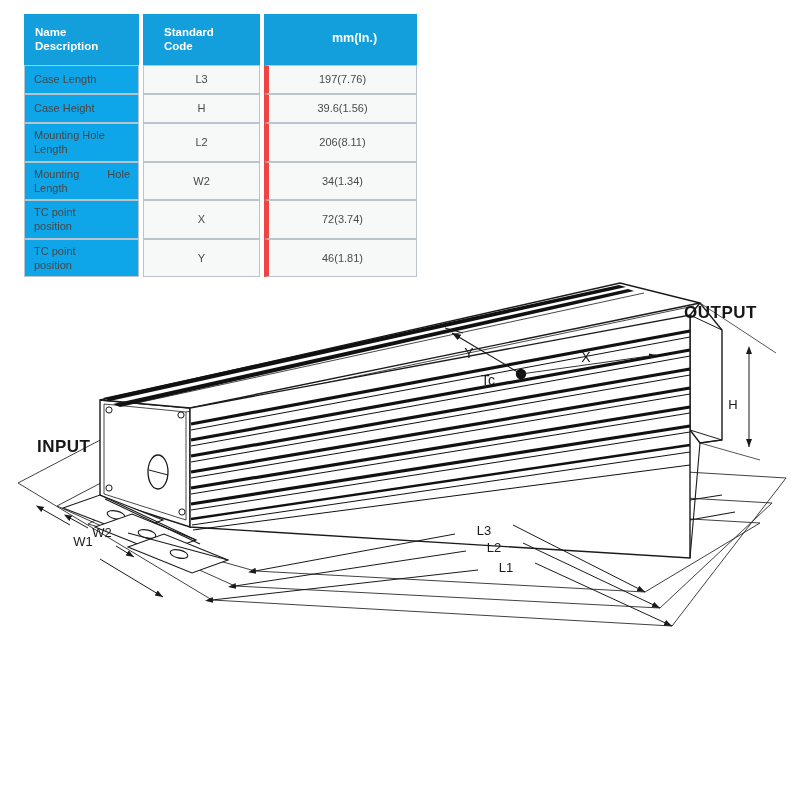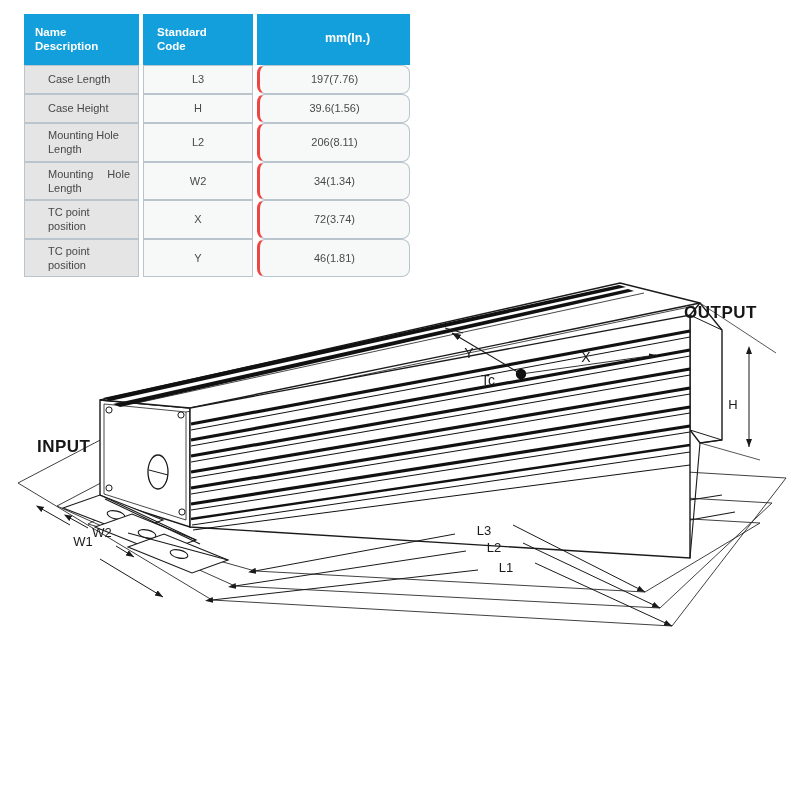--- a/index.html
+++ b/index.html
@@ -37,21 +37,21 @@
     border: none;
   }
   #spec-table th.th-name {
     width: 104px;
     text-align: left;
     padding-left: 11px;
   }
   #spec-table th.th-code {
     width: 96px;
     text-align: left;
-    padding-left: 14px;
+    padding-left: 21px;
   }
   #spec-table th.th-unit {
     width: 125px;
     text-align: center;
     font-size: 12.5px;
     padding-left: 28px;
   }
   #spec-table th.gap {
     width: 4px;
     background: #ffffff;
@@ -59,22 +59,22 @@
   }
 
   #spec-table td {
     font-size: 11px;
     color: #4a4a4a;
     border-top: 1px solid #b9c4cc;
     border-bottom: 1px solid #b9c4cc;
     line-height: 1.3;
   }
   #spec-table tr.data-row td.c-name {
-    background: #e5e5e5;
-    padding: 4px 8px 4px 23px;
+    background: #0ea5e9;
+    padding: 4px 8px 4px 9px;
     border-left: 1px solid #b9c4cc;
     border-right: 1px solid #b9c4cc;
     color: #474747;
   }
   #spec-table tr.data-row td.c-name.justify {
     text-align: justify;
     text-align-last: justify;
   }
   #spec-table tr.data-row td.c-name.justify > span.jline {
     display: block;
@@ -94,24 +94,23 @@
     padding: 4px 0;
   }
   #spec-table tr.data-row td.c-gap {
     background: #ffffff;
     border: none;
     padding: 0;
   }
   #spec-table tr.data-row td.c-val {
     background: #f7f8f8;
     text-align: center;
-    border-left: 3px solid #ef4444;
+    border-left: 5px solid #ef4444;
     border-right: 1px solid #b9c4cc;
     padding: 4px 0;
-    border-radius: 8px;
   }
   #spec-table tr.r-tall td { height: 26px; }
   #spec-table tr.r-short td { height: 19px; }
 
   
   #drawing {
     position: absolute;
     left: 0;
     top: 0;
     width: 800px;

